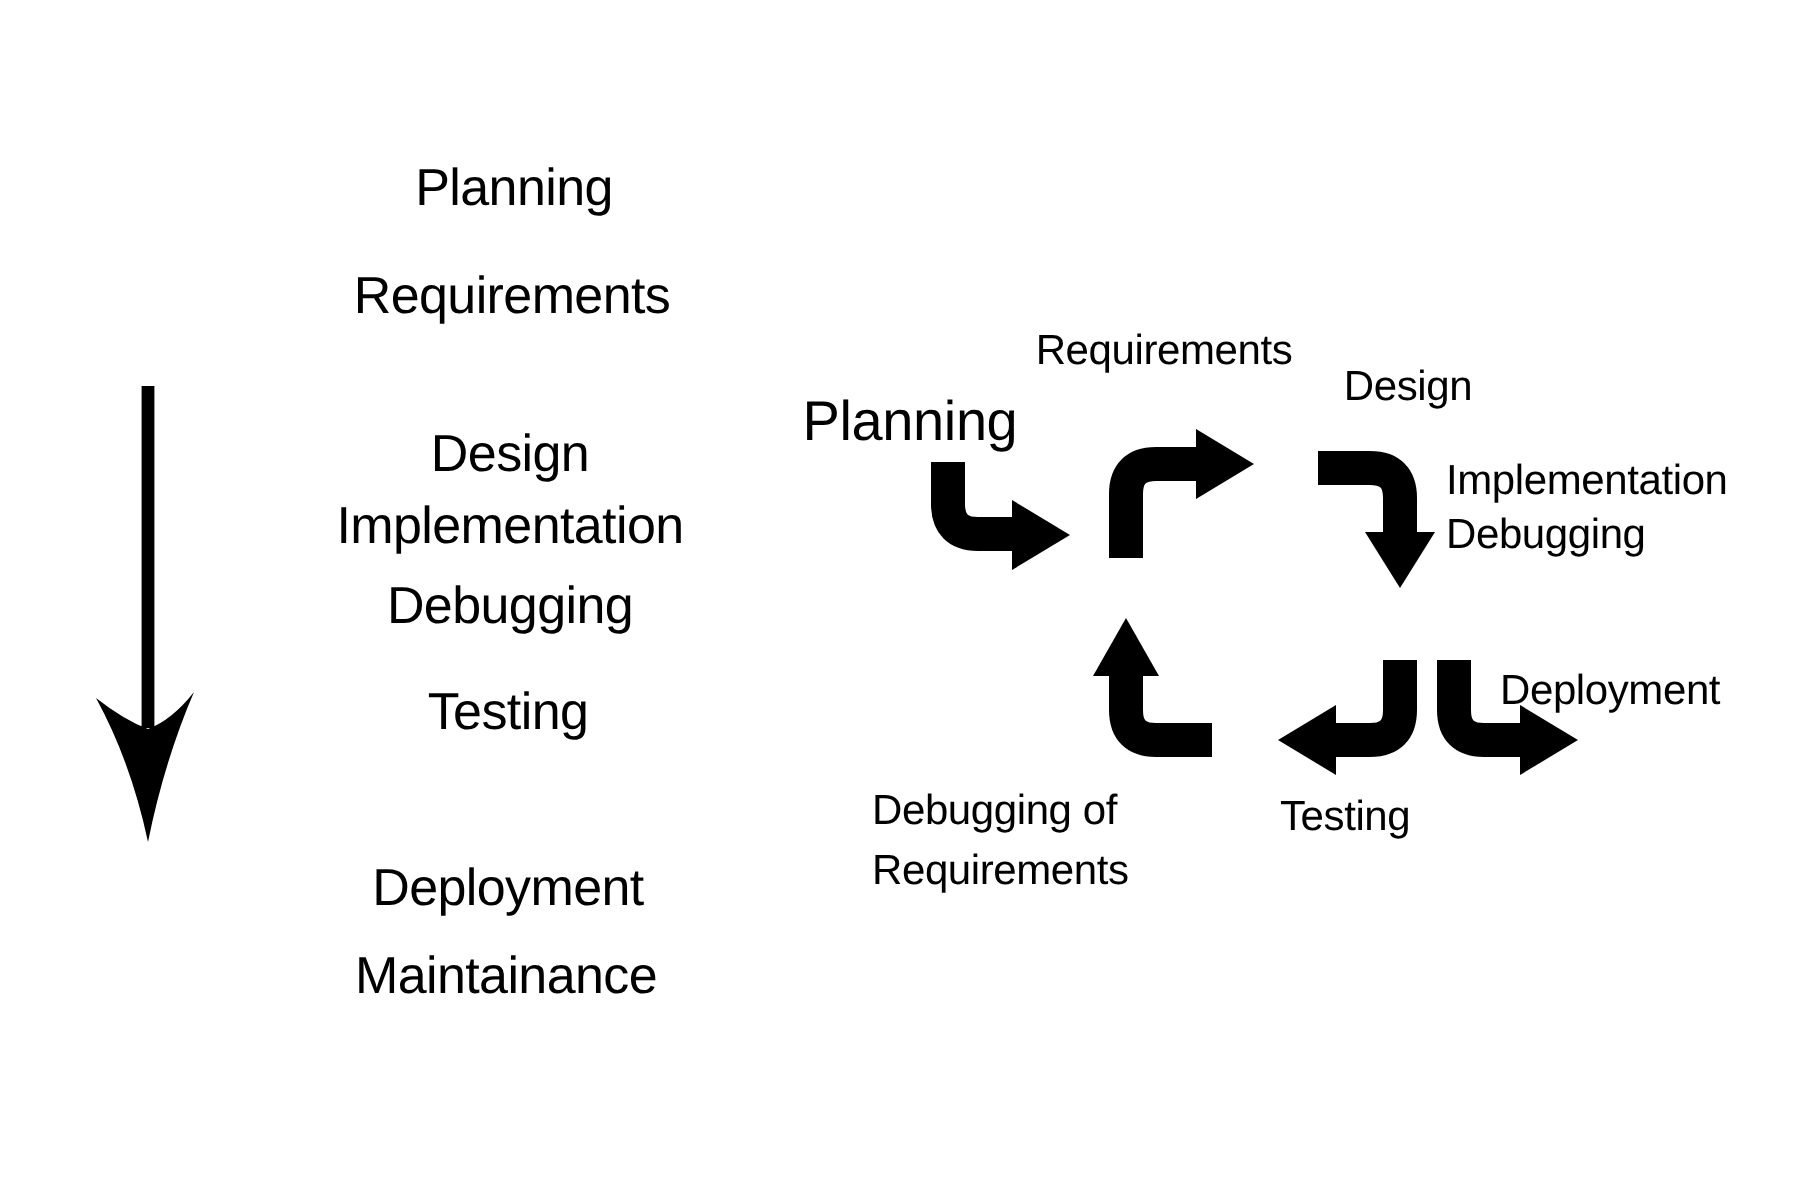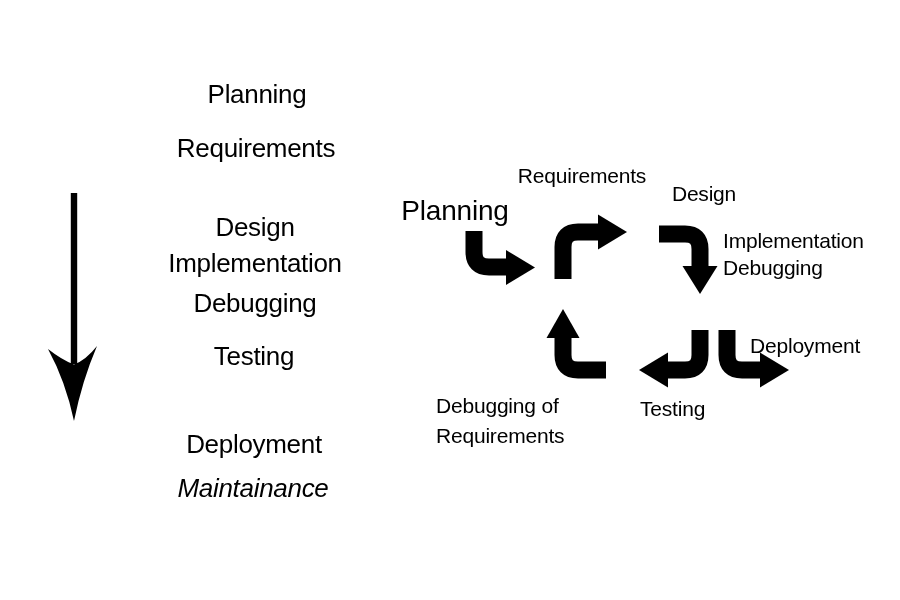--- a/index.html
+++ b/index.html
@@ -21,21 +21,21 @@
     letter-spacing: -0.3px;
     white-space: nowrap;
   }
   #wf-0 { left: 257px; top: 94px;  }
   #wf-1 { left: 256px; top: 148px; }
   #wf-2 { left: 255px; top: 227px; }
   #wf-3 { left: 255px; top: 263px; }
   #wf-4 { left: 255px; top: 303px; }
   #wf-5 { left: 254px; top: 356px; }
   #wf-6 { left: 254px; top: 444px; }
-  #wf-7 { left: 253px; top: 488px; font-style: italic; }
+  #wf-7 { left: 253px; top: 488px; }
 
   
   .cy-label {
     position: absolute;
     font-size: 21px;
     letter-spacing: -0.2px;
     white-space: nowrap;
     transform: translateY(-50%);
   }
   .cy-center { transform: translate(-50%, -50%); }

